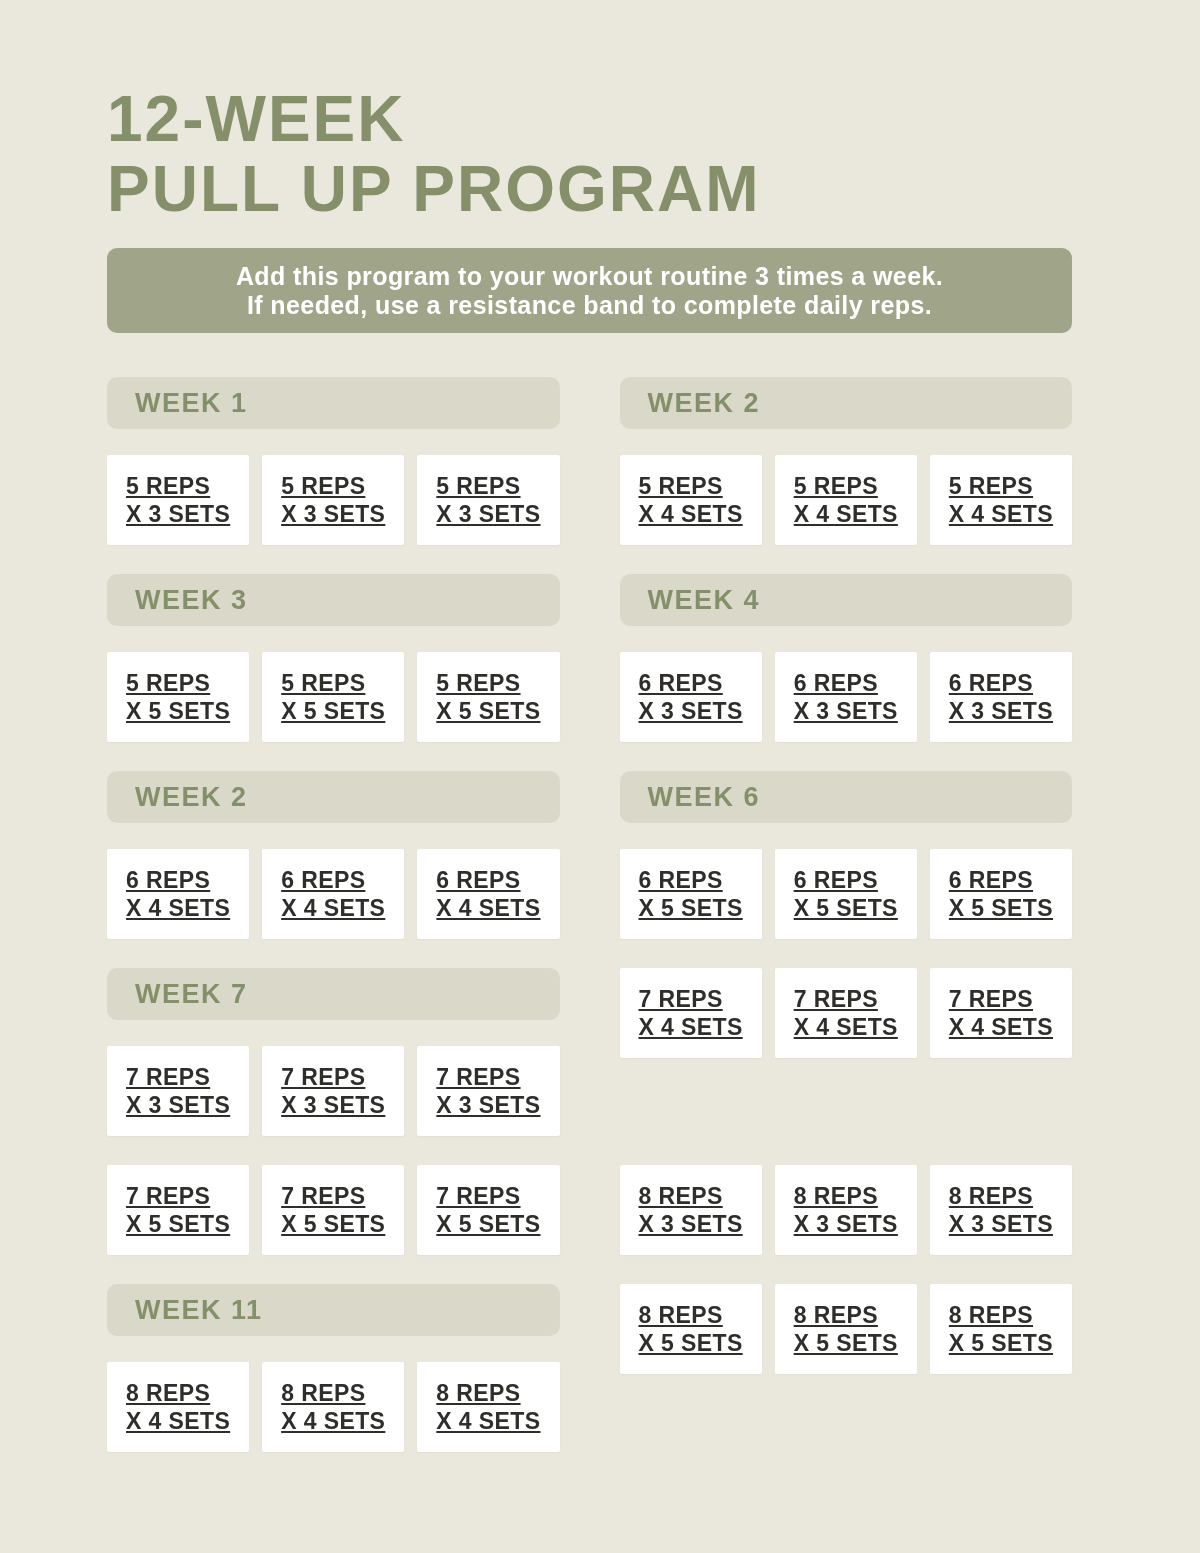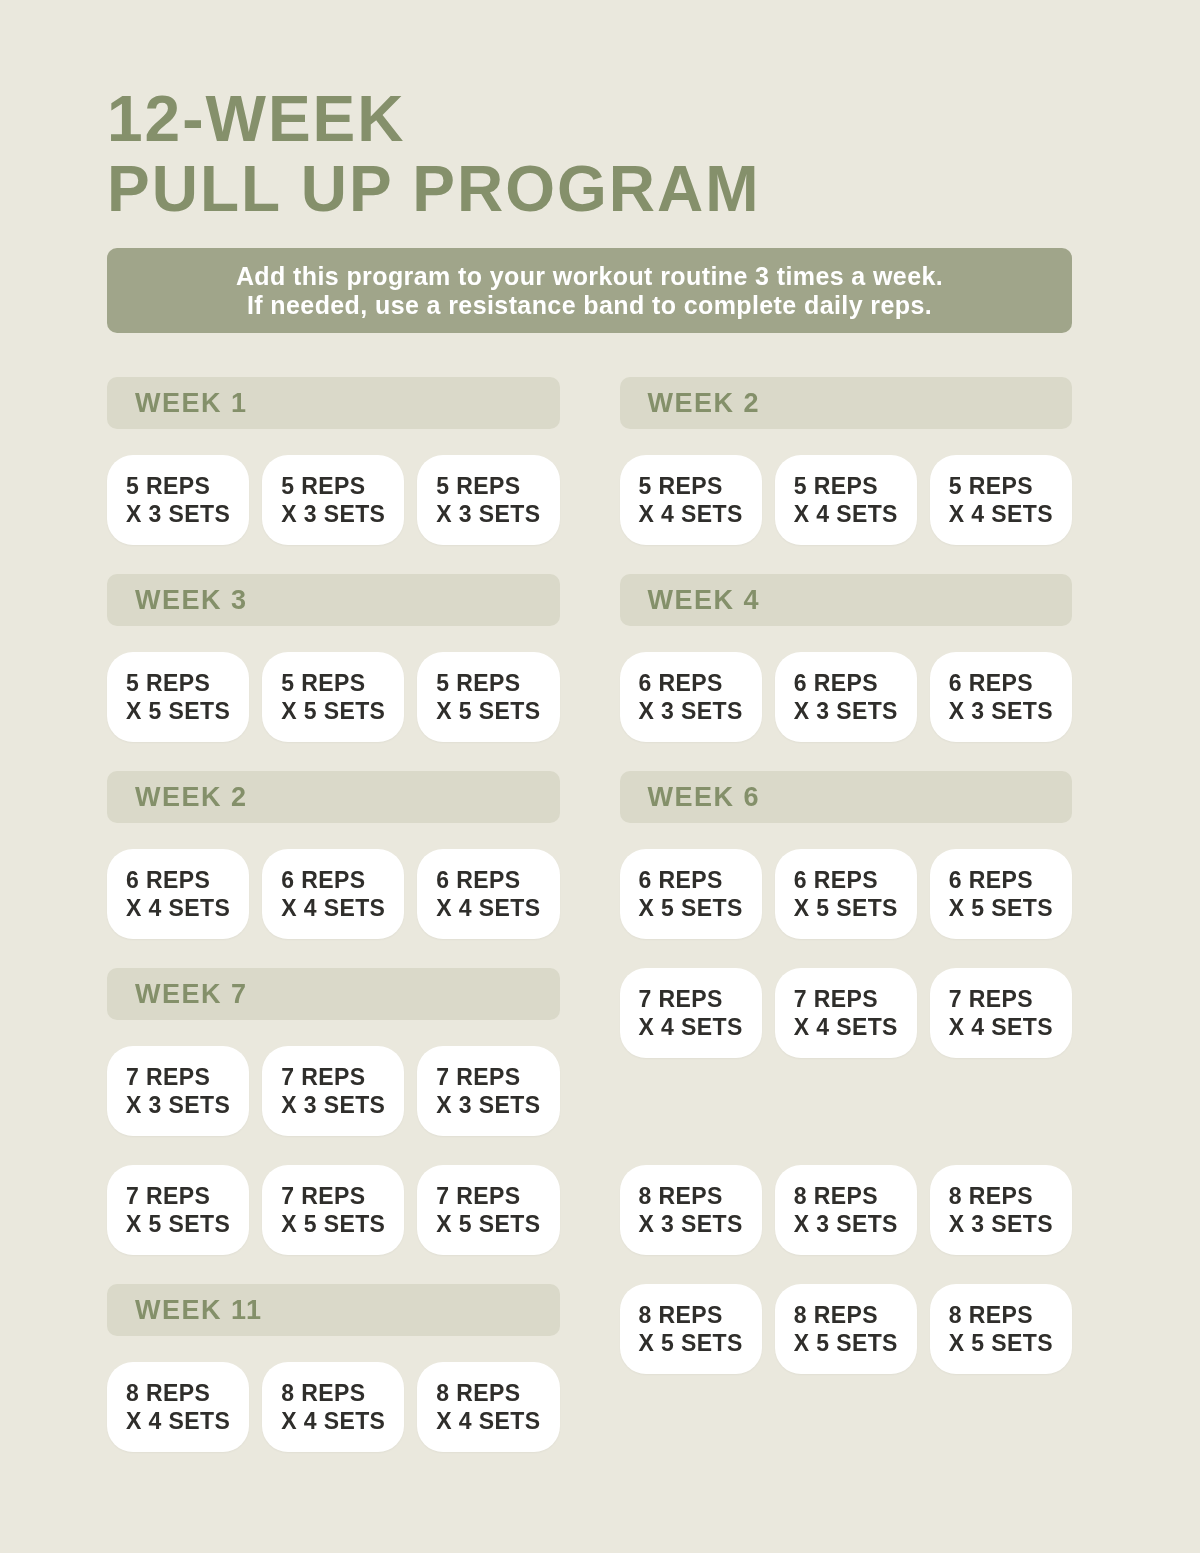--- a/index.html
+++ b/index.html
@@ -73,31 +73,32 @@
   }
 
   .cards {
     display: grid;
     grid-template-columns: repeat(3, 1fr);
     gap: 13px;
   }
 
   .card {
     background: var(--card-bg, #FFFFFF);
-    border-radius: 26px;
+    border-radius: 2px;
     height: 90px;
     display: flex;
     flex-direction: column;
     justify-content: center;
     padding-left: 19px;
     color: var(--card-text, #2F2E2B);
     font-size: 23px;
     line-height: 28px;
     letter-spacing: 0.4px;
     box-shadow: 0 1px 2px rgba(0,0,0,0.04);
+    text-decoration: underline;
   }
 </style>
 </head>
 <body>
 
 <div class="page">
   <div class="content">
 
     <h1 class="title">
       <span class="title-line">12-WEEK</span>

